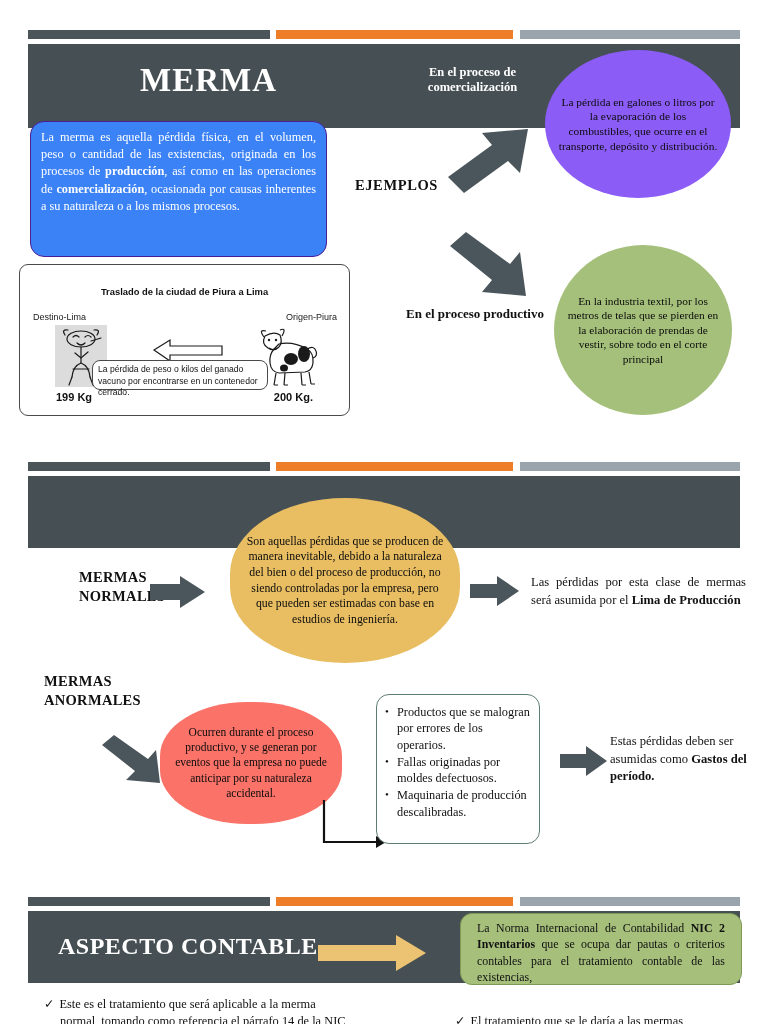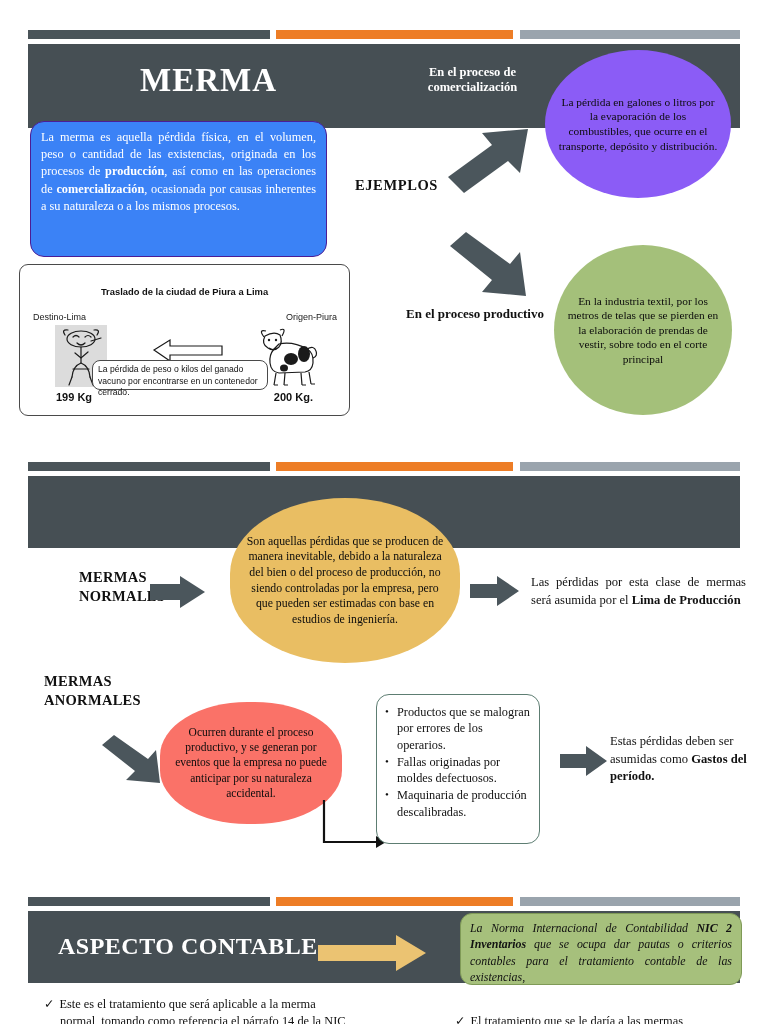--- a/index.html
+++ b/index.html
@@ -111,22 +111,22 @@
     font-size:12.3px;line-height:16.3px;color:#111;margin-bottom:1px;
     position:relative;
   }
   .bullets li:before{
     content:"\2022";position:absolute;left:-12px;top:-1px;font-size:11px;
   }
 
   
   .nic-box{
     position:absolute;background:#A6C07C;border:1.4px solid #7f9a57;
-    border-radius:12px;padding:6px 9px;box-sizing:border-box;
-    font-size:11.9px;line-height:16.3px;text-align:justify;color:#111;font-style:italic;
+    border-radius:12px;padding:6px 16px;box-sizing:border-box;
+    font-size:11.9px;line-height:16.3px;text-align:justify;color:#111;
   }
   .nic-box b{font-weight:bold;}
 
   
   .checkline{
     position:absolute;font-size:12.4px;line-height:16.5px;color:#111;
   }
   .checkline .ck{margin-right:5px;}
 
   

